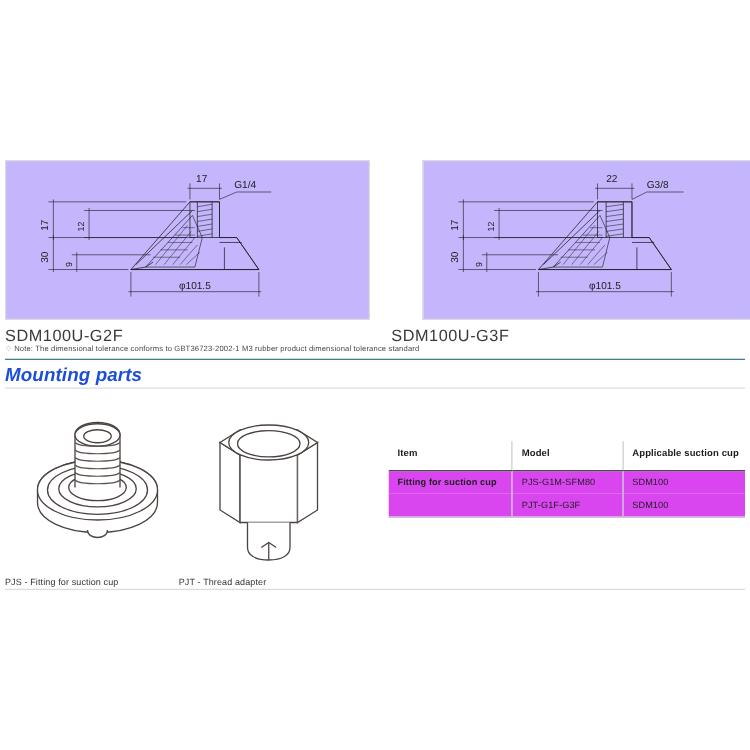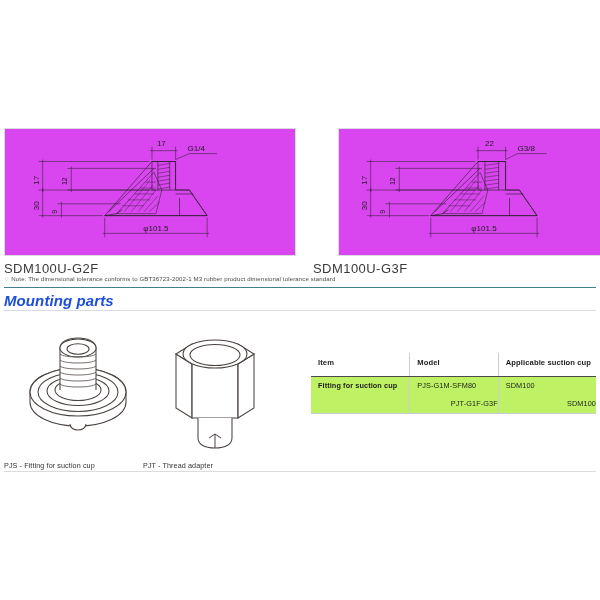--- a/index.html
+++ b/index.html
@@ -20,21 +20,21 @@
     position: absolute;
     left: 0; top: 0;
     width: 600px;
     height: 600px;
   }
 
   
   .drawing-panel {
     position: absolute;
     border: 1px solid #d8dcdf;
-    background: #d946ef;
+    background: #c4b5fd;
     box-sizing: border-box;
   }
   #panel-left  { left: 4px;   top: 128px; width: 292px; height: 128px; }
   #panel-right { left: 314px; top: 128px; width: 282px; height: 128px; margin-left: 24px; }
 
   .drawing-svg { display: block; width: 100%; height: 100%; }
 
   .model-label {
     position: absolute;
     font-size: 13px;
@@ -139,25 +139,24 @@
     font-weight: bold;
     font-size: 7.6px;
     padding-top: 6px;
     padding-bottom: 9px;
     border-bottom: 1.6px solid #4a4a4a;
   }
   #parts-table tbody td:first-child {
     font-weight: bold;
   }
   #parts-table tbody tr.shaded td {
-    background: #bef264;
+    background: #d946ef;
   }
   #parts-table tbody tr:last-child td {
     border-bottom: 1px solid #c9ced2;
-    text-align: right;
   }
   .col-item  { width: 100px; }
   .col-model { width: 88px; }
   .col-cup   { width: 97px; }
 
   
   .dim-text {
     font-family: "Liberation Sans", sans-serif;
     font-size: 8.2px;
     fill: #1d1d1d;

